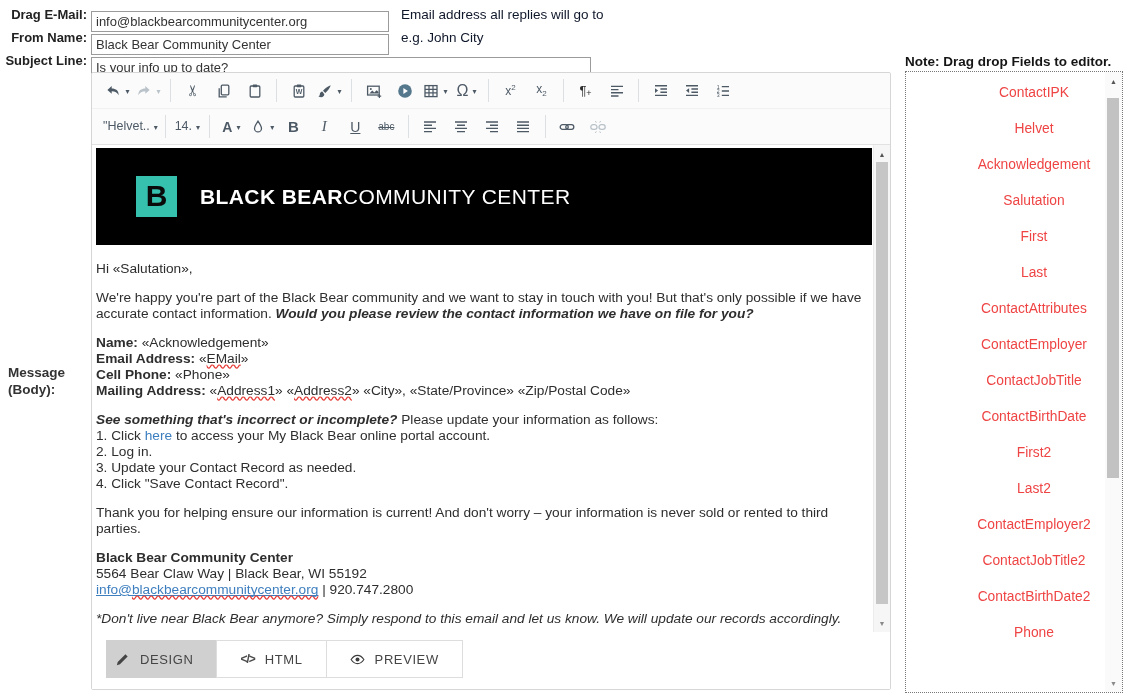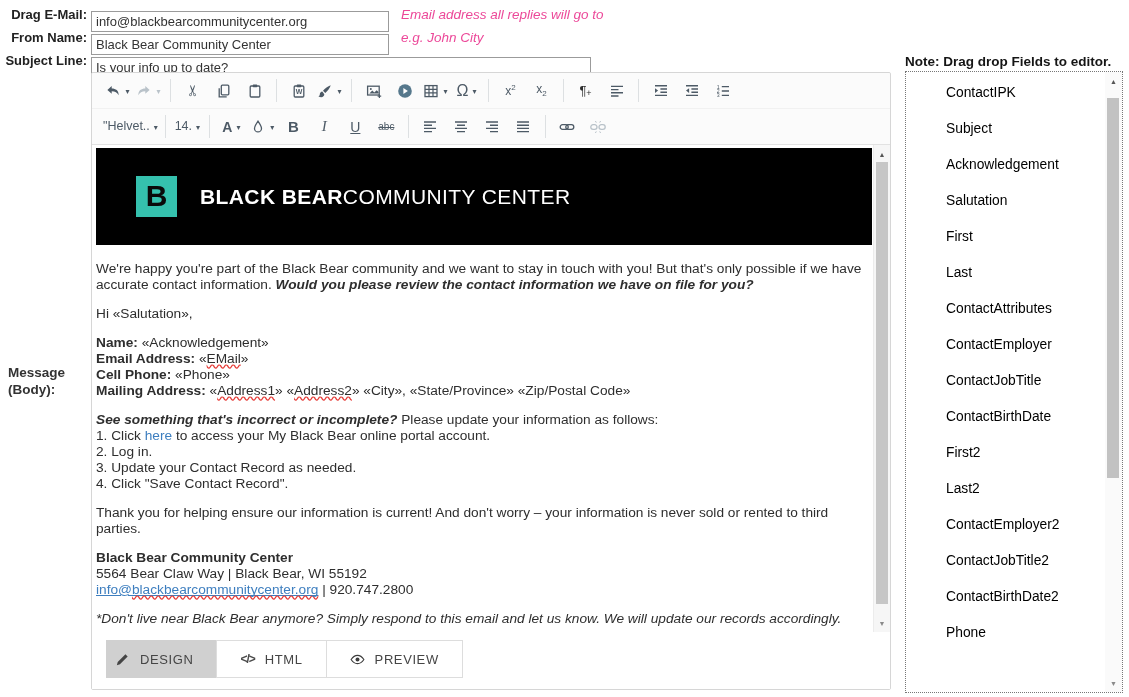--- a/index.html
+++ b/index.html
@@ -4,21 +4,21 @@
 <style>
   * { box-sizing: border-box; margin: 0; padding: 0; }
   html,body { background:#fff; }
   body { font-family: "Liberation Sans", sans-serif; }
   .stage { position: relative; width: 1129px; height: 697px; background:#fff; overflow:hidden; }
 
   
   .frow { position:absolute; left:0; height:22px; }
   .frow .flabel { position:absolute; left:0; width:87px; text-align:right; font-size:13px; font-weight:bold; color:#222; top:3px; white-space:nowrap; }
   .frow input { position:absolute; left:91px; top:7px; height:21px; border:1px solid #9b9b9b; font-family:"Liberation Sans",sans-serif; font-size:13px; color:#333; padding:0 4px; background:#fff; }
-  .frow .hint { position:absolute; left:401px; top:3px; font-size:13.5px; font-style:italic; color:#ec4899; white-space:nowrap; }
+  .frow .hint { position:absolute; left:401px; top:3px; font-size:13.5px; color:#0f172a; white-space:nowrap; }
   #frow-1 { top:4px; } #frow-2 { top:27px; } #frow-3 { top:50px; }
   #frow-1 input, #frow-2 input { width:298px; }
   #frow-3 input { width:500px; }
 
   .msg-label { position:absolute; left:8px; top:364px; width:78px; font-size:13.5px; font-weight:bold; color:#333; line-height:17px; }
 
   
   .editor { position:absolute; left:91px; top:72px; width:800px; height:618px; border:1px solid #d6d6d6; border-radius:2px; display:flex; flex-direction:column; background:#fff; }
   .tb-row { display:flex; align-items:center; background:#fbfbfb; padding-left:10px; flex:0 0 36px; }
   #tb-row1 { border-bottom:1px solid #f1f1f1; border-radius:2px 2px 0 0; }
@@ -76,21 +76,21 @@
   .tab { height:38px; display:flex; align-items:center; gap:10px; padding:0 23px; font-size:13px; letter-spacing:.6px; color:#454545; background:#fff; border:1px solid #ddd; cursor:pointer; margin-left:-1px; }
   .tab:first-child { margin-left:0;padding-left:8px; }
   .tab.active { background:var(--tab-active-bg); border-color:var(--tab-active-bg); }
   .tab-icon { display:flex; align-items:center; color:#4a4a4a; }
   .tab-icon svg { width:15px; height:15px; }
 
   
   .note { position:absolute; left:905px; top:54px; font-size:13.5px; font-weight:bold; color:#151515; white-space:nowrap; }
   .fieldbox { position:absolute; left:905px; top:71px; width:218px; height:622px; border:1px dotted #777; background:#fff; overflow:hidden; }
   .fieldlist { padding-top:3px; }
-  .field-item { height:36px; line-height:36px; padding-left:40px; font-size:13.8px; color:#000000; cursor:grab; white-space:nowrap; }
+  .field-item { height:36px; line-height:36px; padding-left:40px; font-size:13.8px; color:#ef4444; cursor:grab; white-space:nowrap;text-align:center; }
   #fields-scroll { border-left:none; background:#fafafa; }
   #fields-scroll .thumb { top:26px; height:380px; background:#c2c2c2; }
 </style>
 </head>
 <body>
 
 <div class="stage">
 
   <div class="frow" id="frow-1">
     <span class="flabel">Drag E-Mail:</span>
@@ -354,22 +354,22 @@
       <div class="banner">
         <div class="logo-square">
           <span>B</span>
         </div>
         <div class="banner-title">
           <span class="tb">BLACK BEAR</span>
             <span class="tr"> COMMUNITY CENTER</span>
         </div>
       </div>
       <div class="paras" id="body-paras">
+          <div class="para"><span>Hi «Salutation»,</span></div>
           <div class="para"><span>We're happy you're part of the Black Bear community and we want to stay in touch with you! But that's only possible if we have accurate contact information. </span><span class="rb ri">Would you please review the contact information we have on file for you?</span></div>
-          <div class="para"><span>Hi «Salutation»,</span></div>
           <div class="para"><span class="rb">Name: </span><span>«Acknowledgement»</span><br><span class="rb">Email Address: </span><span>«</span><span class="rsp">EMail</span><span>»</span><br><span class="rb">Cell Phone: </span><span>«Phone»</span><br><span class="rb">Mailing Address: </span><span>«</span><span class="rsp">Address1</span><span>» «</span><span class="rsp">Address2</span><span>» «City», «State/Province» «Zip/Postal Code»</span></div>
           <div class="para"><span class="rb ri">See something that's incorrect or incomplete?</span><span> Please update your information as follows:</span><br><span>1. Click </span><span class="ra">here</span><span> to access your My Black Bear online portal account.</span><br><span>2. Log in.</span><br><span>3. Update your Contact Record as needed.</span><br><span>4. Click "Save Contact Record".</span></div>
           <div class="para"><span>Thank you for helping ensure our information is current! And don't worry – your information is never sold or rented to third parties.</span></div>
           <div class="para"><span class="rb">Black Bear Community Center</span><br><span>5564 Bear Claw Way | Black Bear, WI  55192</span><br><span class="ra ru">info@</span><span class="ra ru"><span class="rsp">blackbearcommunitycenter.org</span></span><span> | 920.747.2800</span></div>
           <div class="para"><span class="ri">*Don't live near Black Bear anymore? Simply respond to this email and let us know. We will update our records accordingly.</span></div>
         </div>
       <div class="vscroll" id="editor-scroll">
         <div class="arr up">▲</div>
         <div class="thumb"></div>
         <div class="arr down">▼</div>
@@ -398,21 +398,21 @@
           </span>
         <span>PREVIEW</span>
       </div>
     </div>
   </div>
 
   <div class="note">Note: Drag drop Fields to editor.</div>
   <div class="fieldbox">
     <div class="fieldlist" id="field-list">
         <div class="field-item">ContactIPK</div>
-        <div class="field-item">Subject</div>
+        <div class="field-item">Helvet</div>
         <div class="field-item">Acknowledgement</div>
         <div class="field-item">Salutation</div>
         <div class="field-item">First</div>
         <div class="field-item">Last</div>
         <div class="field-item">ContactAttributes</div>
         <div class="field-item">ContactEmployer</div>
         <div class="field-item">ContactJobTitle</div>
         <div class="field-item">ContactBirthDate</div>
         <div class="field-item">First2</div>
         <div class="field-item">Last2</div>

